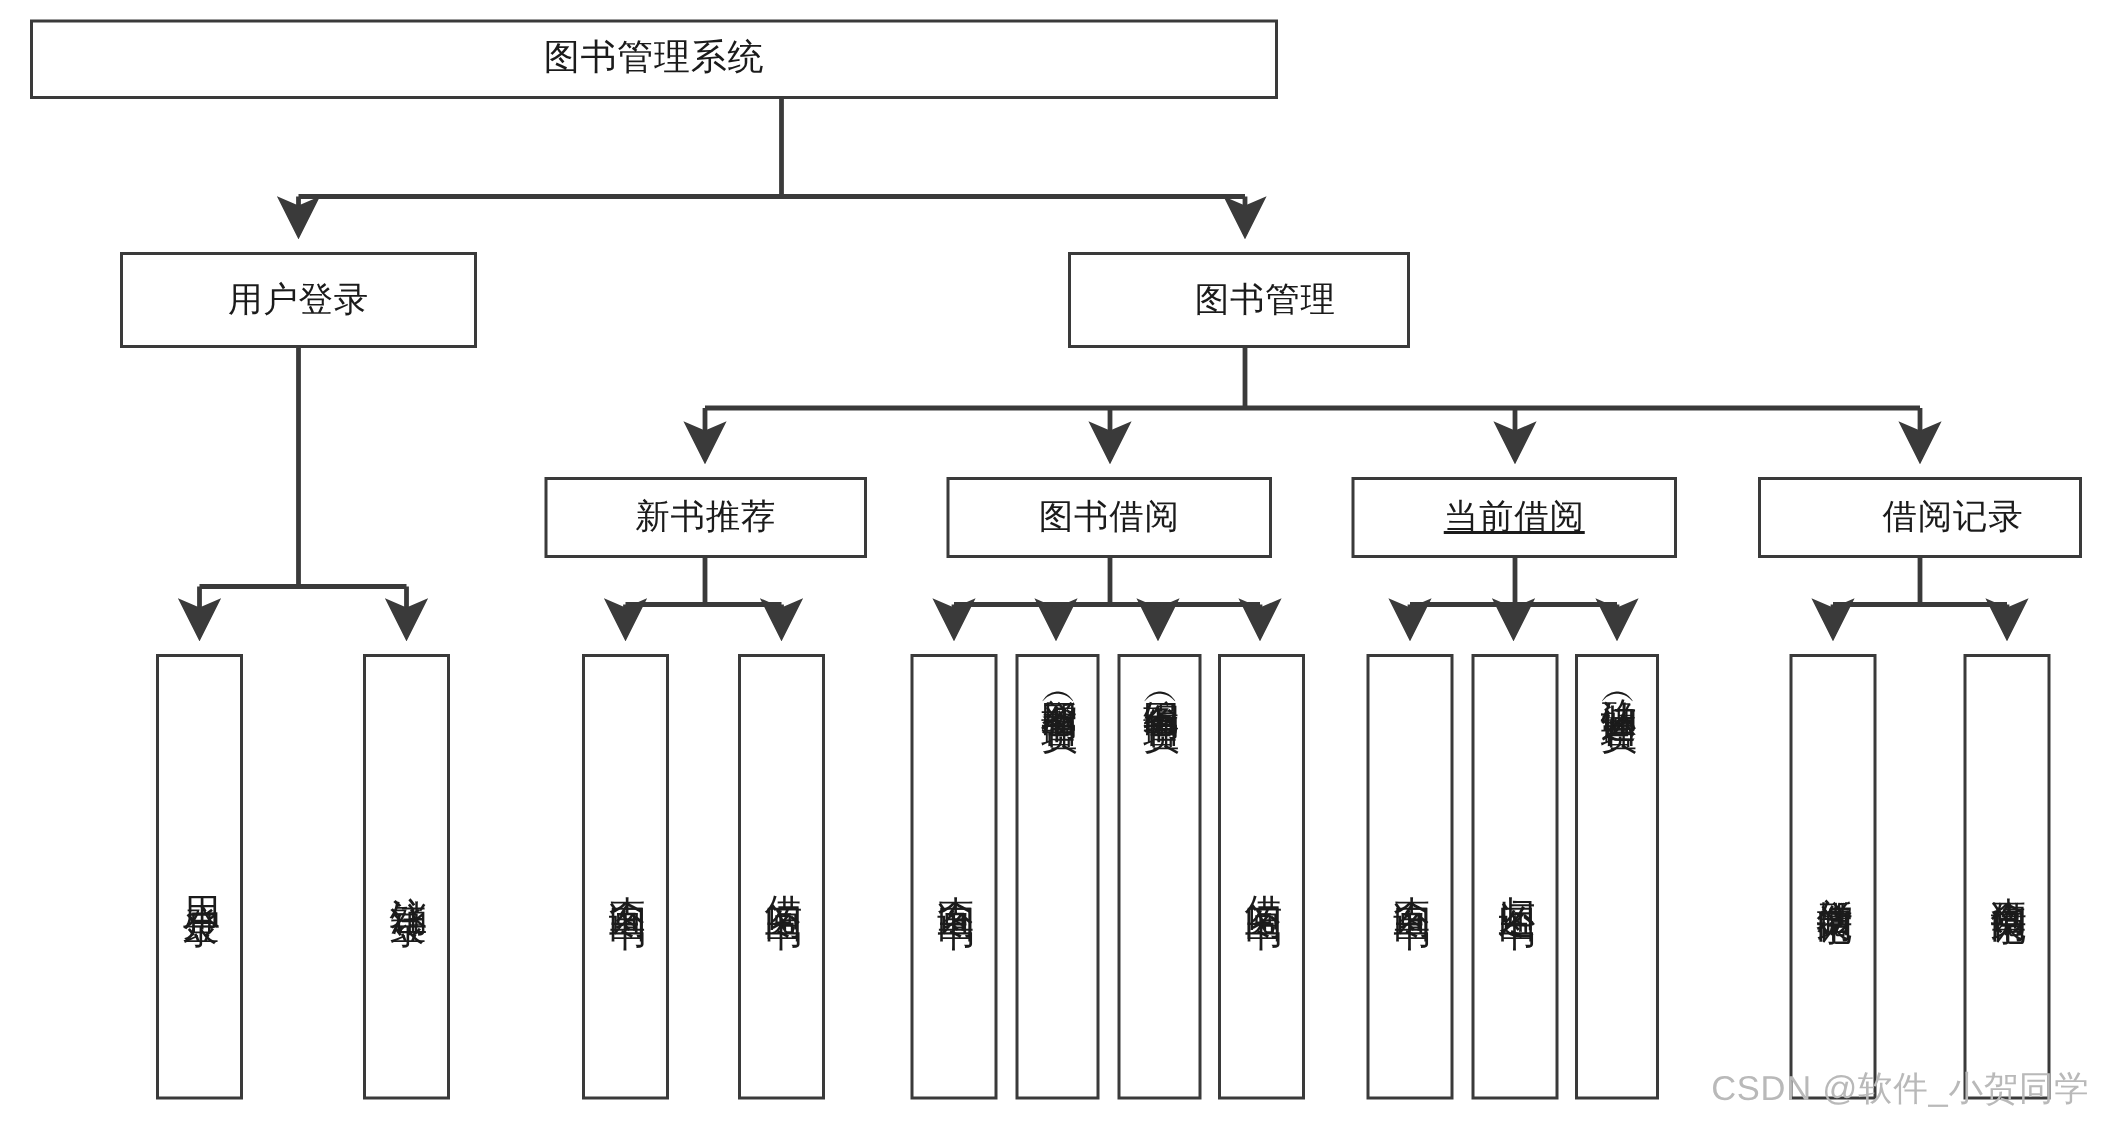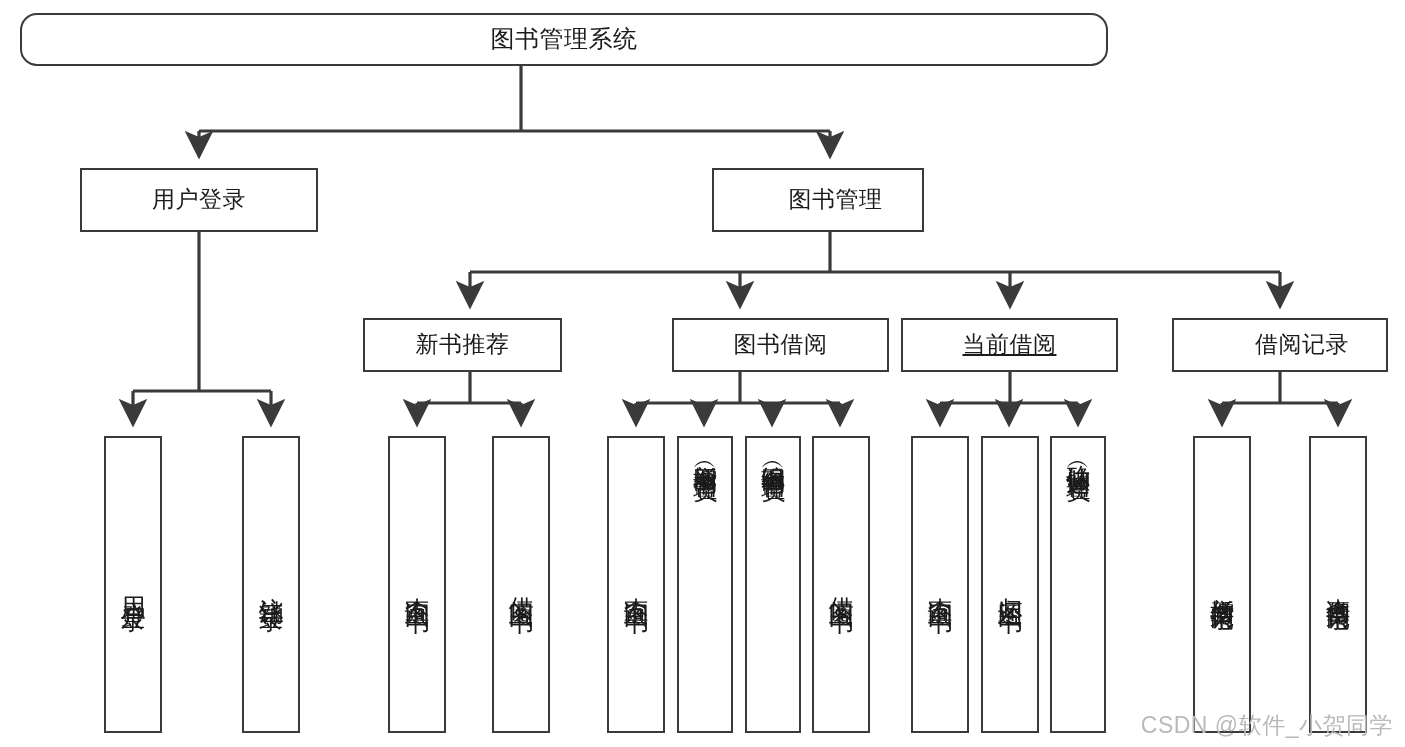--- a/index.html
+++ b/index.html
@@ -132,37 +132,37 @@
       <path d="M 1009,403 L 1009,424" marker-end="url(#arrow)"></path>
       <path d="M 1078,403 L 1078,424" marker-end="url(#arrow)"></path>
 
       <path d="M 1280,372 L 1280,403"></path>
       <path d="M 1222,403 L 1338,403"></path>
       <path d="M 1222,403 L 1222,424" marker-end="url(#arrow)"></path>
       <path d="M 1338,403 L 1338,424" marker-end="url(#arrow)"></path>
     </g>
   </svg>
 
-  <div class="node h-node" id="node-root" style="left:20px; top:13px; width:1088px; height:53px;border-radius:17px;">
+  <div class="node h-node" id="node-root" style="left:20px; top:13px; width:832px; height:53px;">
     <span class="label">图书管理系统</span>
   </div>
 
   <div class="node h-node" style="left:80px; top:168px; width:238px; height:64px;">
     <span class="label">用户登录</span>
   </div>
 
-  <div class="node h-node" style="left:712px; top:168px; width:212px; height:64px;padding-left:35px;">
+  <div class="node h-node" style="left:712px; top:168px; width:228px; height:64px;padding-left:35px;">
     <span class="label">图书管理</span>
   </div>
 
-  <div class="node h-node" style="left:363px; top:318px; width:199px; height:54px;">
+  <div class="node h-node" style="left:363px; top:318px; width:215px; height:54px;">
     <span class="label">新书推荐</span>
   </div>
 
-  <div class="node h-node" style="left:631px; top:318px; width:217px; height:54px;margin-left:41px;">
+  <div class="node h-node" style="left:631px; top:318px; width:217px; height:54px;">
     <span class="label">图书借阅</span>
   </div>
 
   <div class="node h-node" style="left:901px; top:318px; width:217px; height:54px;text-decoration:underline;">
     <span class="label">当前借阅</span>
   </div>
 
   <div class="node h-node" style="left:1172px; top:318px; width:216px; height:54px;padding-left:44px;">
     <span class="label">借阅记录</span>
   </div>

